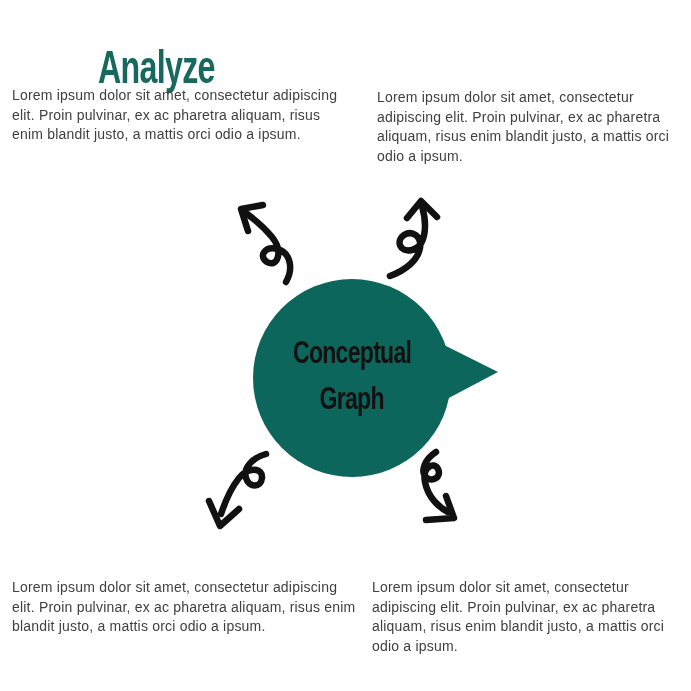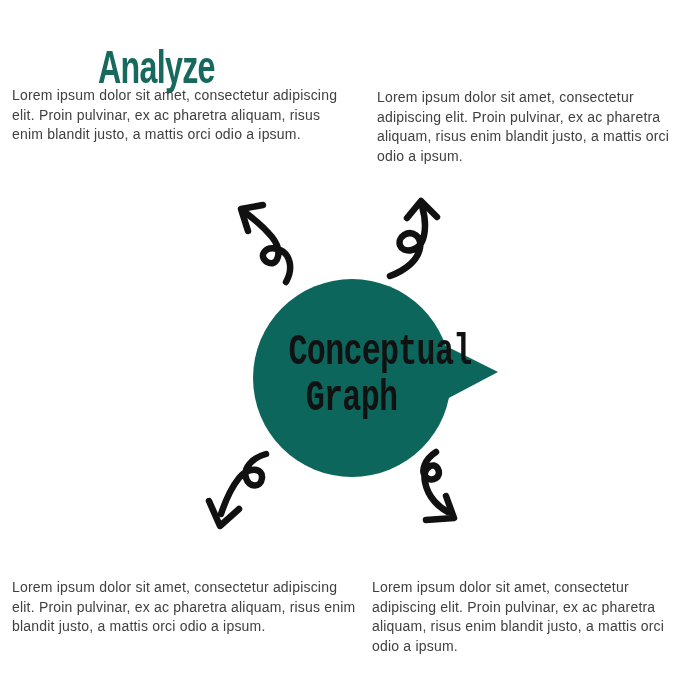--- a/index.html
+++ b/index.html
@@ -32,23 +32,22 @@
     font-size: 14px;
     line-height: 19.6px;
     letter-spacing: 0.2px;
   }
 
   #bubble-text {
     left: 253px; top: 329px; width: 198px;
     text-align: center;
     color: #111111;
     font-weight: 700;
-    font-size: 44px;
+    font-size: 32px;
     line-height: 46px;
-    font-family: Liberation Mono, monospace;
   }
   #bubble-text .condense { transform: scaleX(0.72); letter-spacing: -1px; }
 
   svg { display: block; }
   .doodle {
     stroke: #111111;
     stroke-width: 6.5;
     fill: none;
     stroke-linecap: round;
     stroke-linejoin: round;

